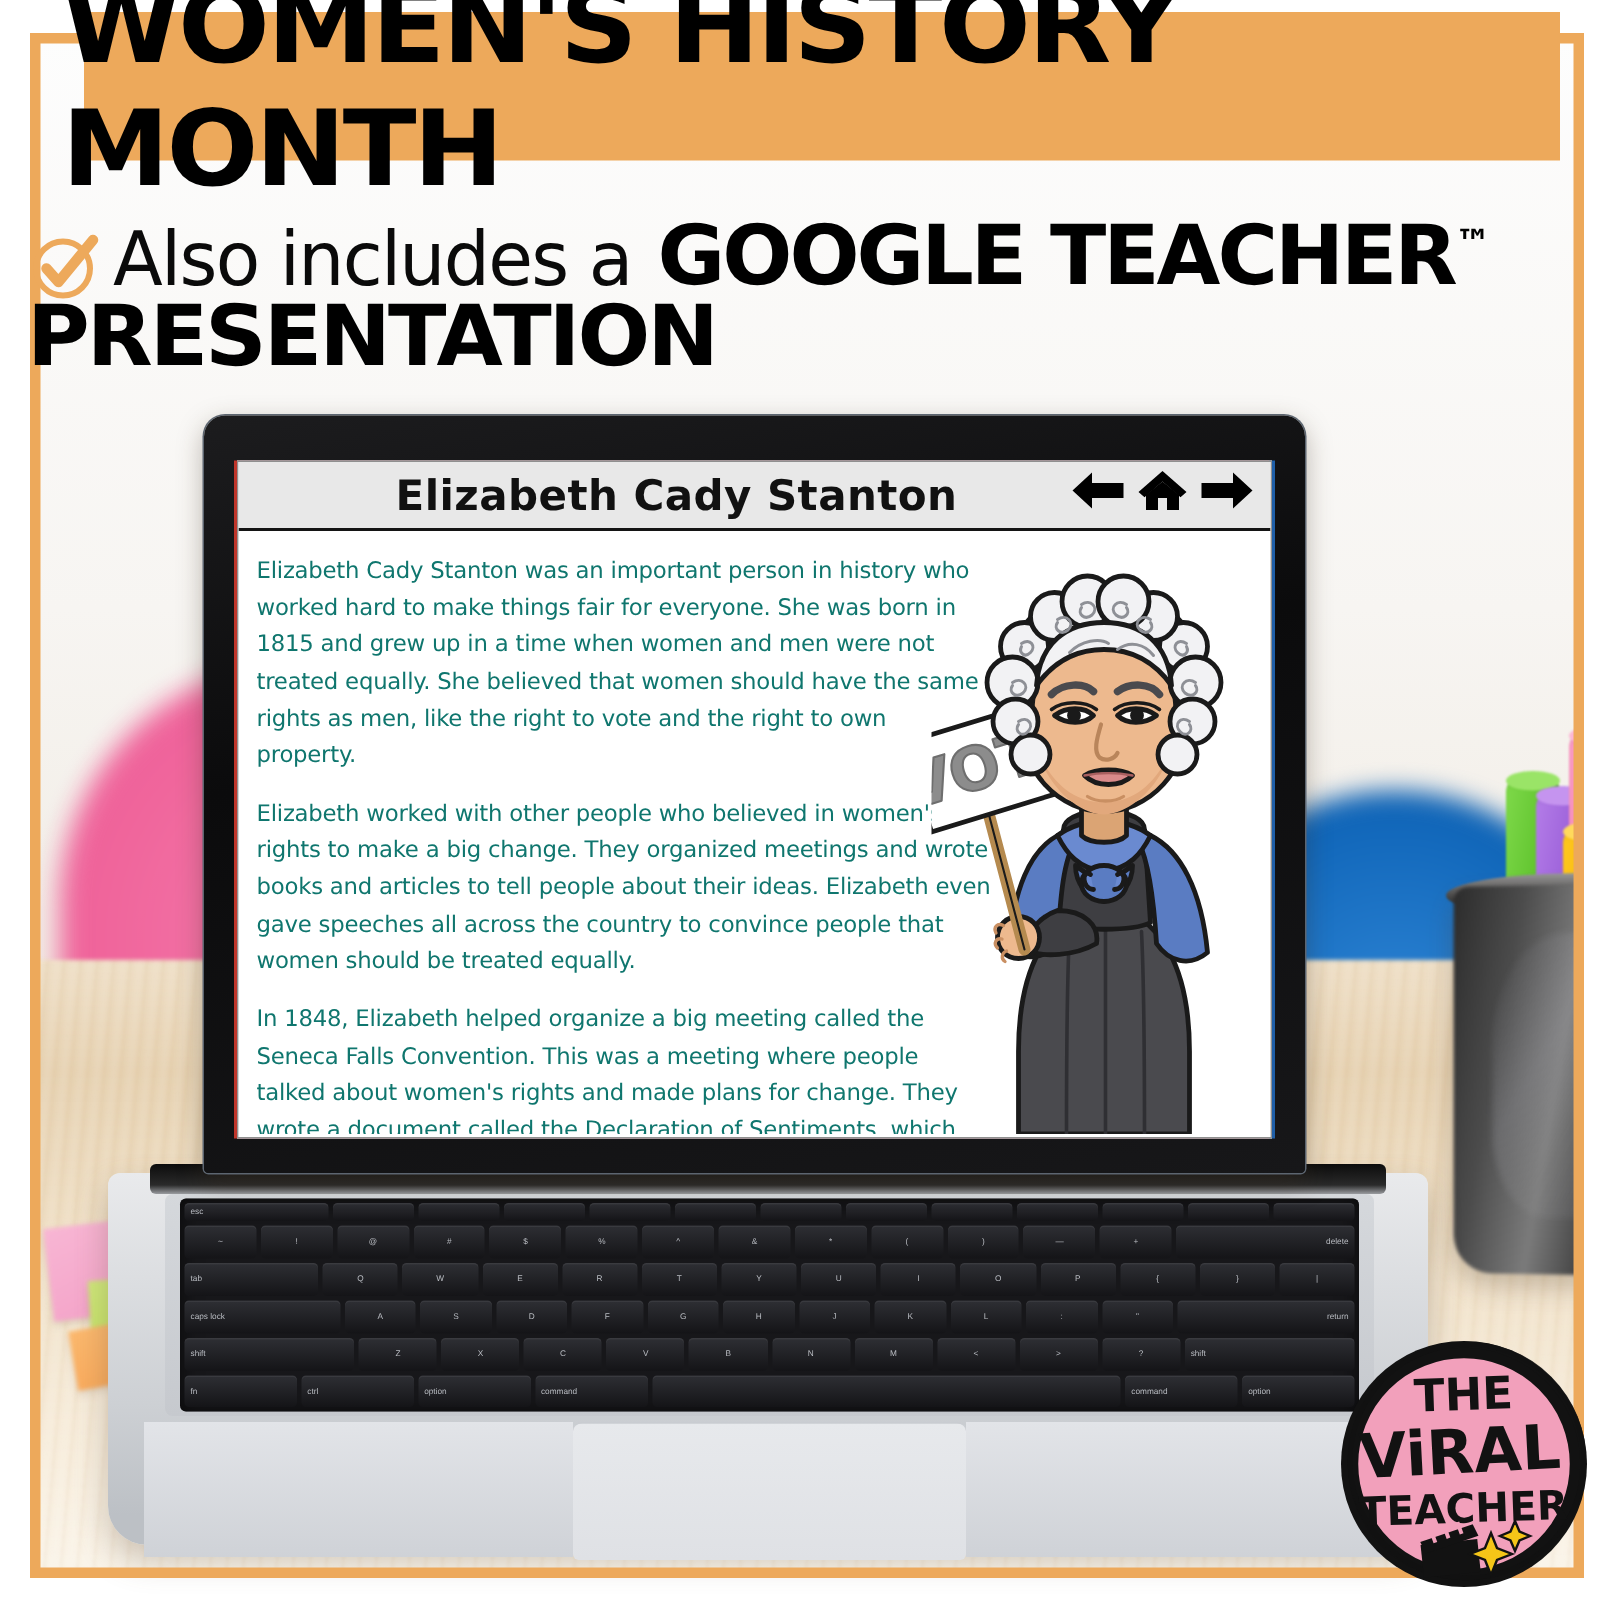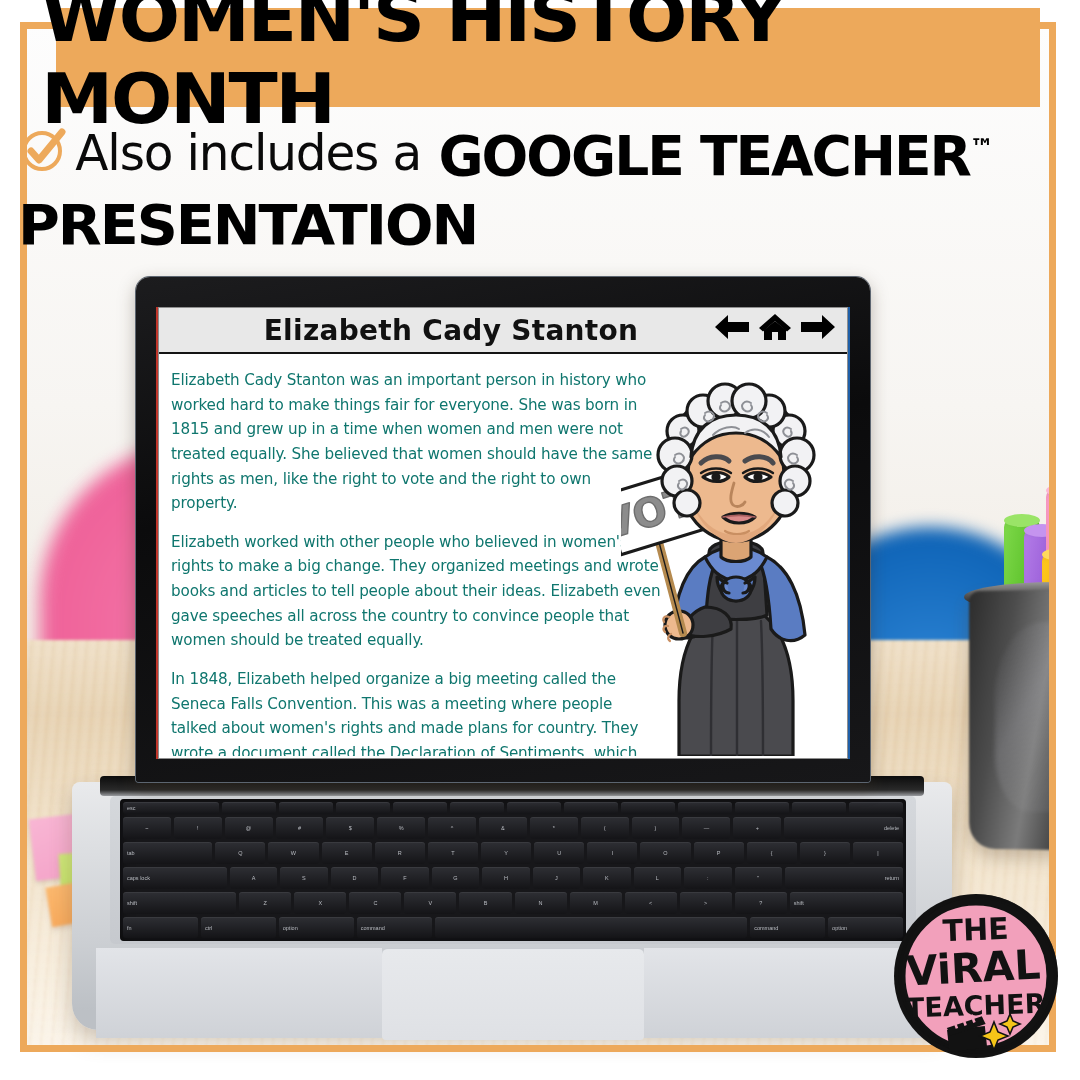--- a/index.html
+++ b/index.html
@@ -253,22 +253,22 @@
     font-family: "DejaVu Sans", sans-serif;
     font-weight: 700;
     font-size: 70px;
     letter-spacing: -2px;
     color: #000;
     transform: scaleX(1.03);
   }
 
   
   .sub1 {
-    position: absolute; left: 18px; top: 124px;
-    display: flex; align-items: flex-start;
+    position: absolute; left: 18px; top: 136px;
+    display: flex; align-items: flex-end;
     height: 66px;
   }
   .check-icon { width: 50px; height: 50px; margin-right: 2px; flex: 0 0 auto; }
   .sub1-light {
     font-family: "DejaVu Sans", sans-serif;
     font-size: 50px;
     font-weight: 400;
     color: #0a0a0a;
     letter-spacing: -1.2px;
     transform: scaleX(.97);
@@ -454,21 +454,21 @@
             <svg width="38" height="30" viewBox="0 0 38 30">
                 <path d="M36 15 L23 3 L23 10 L2 10 L2 20 L23 20 L23 27 Z" fill="#000"></path>
               </svg>
           </span>
         </div>
       </div>
 
       <div class="slide-body">
         <p class="para">Elizabeth Cady Stanton was an important person in history who worked hard to make things fair for everyone. She was born in 1815 and grew up in a time when women and men were not treated equally. She believed that women should have the same rights as men, like the right to vote and the right to own property.</p>
         <p class="para">Elizabeth worked with other people who believed in women's rights to make a big change. They organized meetings and wrote books and articles to tell people about their ideas. Elizabeth even gave speeches all across the country to convince people that women should be treated equally.</p>
-        <p class="para">In 1848, Elizabeth helped organize a big meeting called the Seneca Falls Convention. This was a meeting where people talked about women's rights and made plans for country. They wrote a document called the Declaration of Sentiments, which</p>
+        <p class="para">In 1848, Elizabeth helped organize a big meeting called the Seneca Falls Convention. This was a meeting where people talked about women's rights and made plans for change. They wrote a document called the Declaration of Sentiments, which</p>
 
         <div class="stanton">
           <svg viewBox="0 0 230 385" xmlns="http://www.w3.org/2000/svg">
             <g stroke="#1a1a1a" stroke-width="3.2" stroke-linejoin="round" stroke-linecap="round">
 
               <path d="M58 385 L58 330 C58 276 76 238 115 232 C154 238 172 276 172 330 L172 385 Z" fill="#4a4a4e"></path>
               <path d="M92 250 C90 290 90 340 90 385" fill="none" stroke="#2f2f33" stroke-width="2.4"></path>
               <path d="M116 246 C116 292 116 340 116 385" fill="none" stroke="#2f2f33" stroke-width="2.4"></path>
               <path d="M140 250 C142 290 142 340 142 385" fill="none" stroke="#2f2f33" stroke-width="2.4"></path>
 

